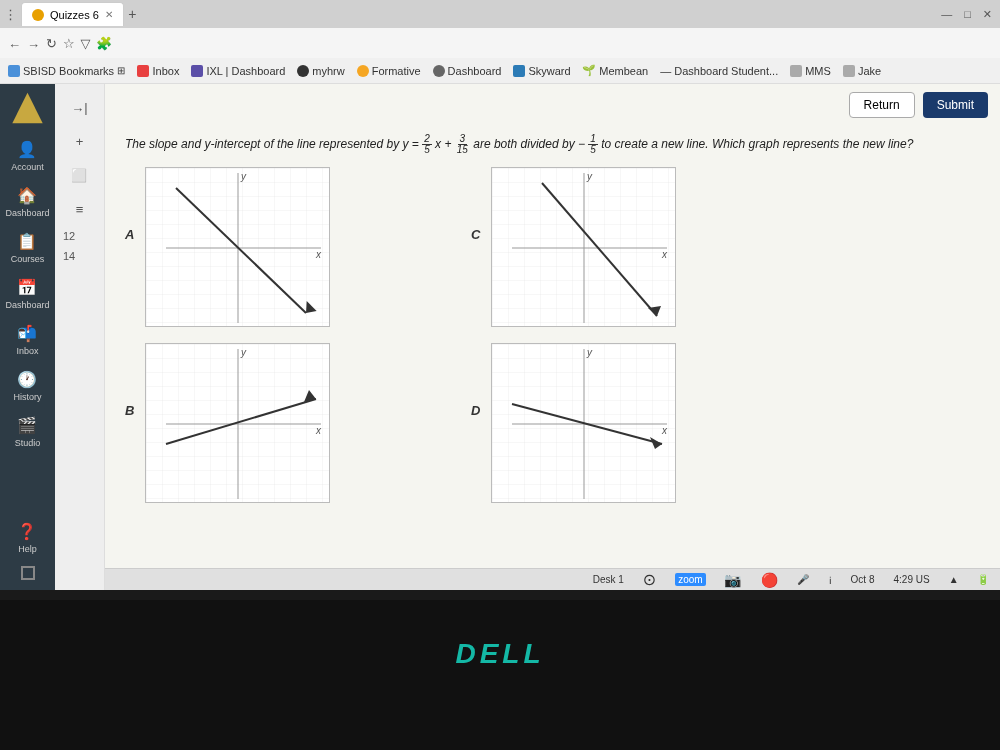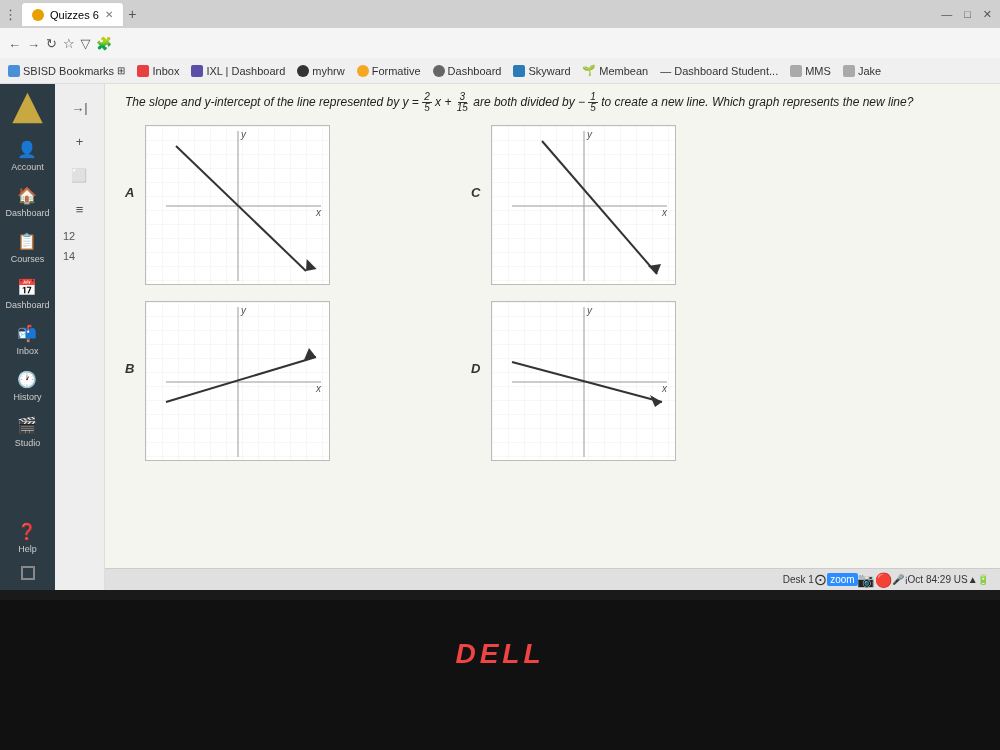--- a/index.html
+++ b/index.html
@@ -325,40 +325,40 @@
     
     .status-bar {
       height: 22px;
       background: #e0e0e0;
       display: flex;
       align-items: center;
       justify-content: flex-end;
       padding: 0 10px;
       font-size: 10px;
       color: #333;
-      gap: 0;
+      gap: 19px;
       border-top: 1px solid #ccc;
       flex-shrink: 0;
     }
 
     
     .dell-area {
       position: absolute;
       bottom: 80px;
       left: 0;
       right: 0;
       display: flex;
       justify-content: center;
       align-items: center;
     }
 
     .dell-logo {
       font-size: 28px;
       font-weight: bold;
-      color: #ef4444;
+      color: #14b8a6;
       letter-spacing: 4px;
       font-style: italic;
     }
 
     .side-num {
       font-size: 11px;
       color: #555;
       padding: 2px 4px;
       cursor: pointer;
     }
@@ -502,20 +502,24 @@
       <div class="secondary-sidebar">
         <div class="sec-icon">→|</div>
         <div class="sec-icon">+</div>
         <div class="sec-icon">⬜</div>
         <div class="sec-icon">≡</div>
         <div class="side-num">12</div>
         <div class="side-num">14</div>
       </div>
 
       <div class="quiz-main">
+        <div class="quiz-header">
+          <button class="btn-return">Return</button>
+          <button class="btn-submit">Submit</button>
+        </div>
 
         <div class="quiz-body">
           <div class="question-text">
             The slope and y-intercept of the line represented by y =
             <span class="fraction">
                 <span class="num">2</span>
                 <span class="den">5</span>
               </span>
             x +
             <span class="fraction">

